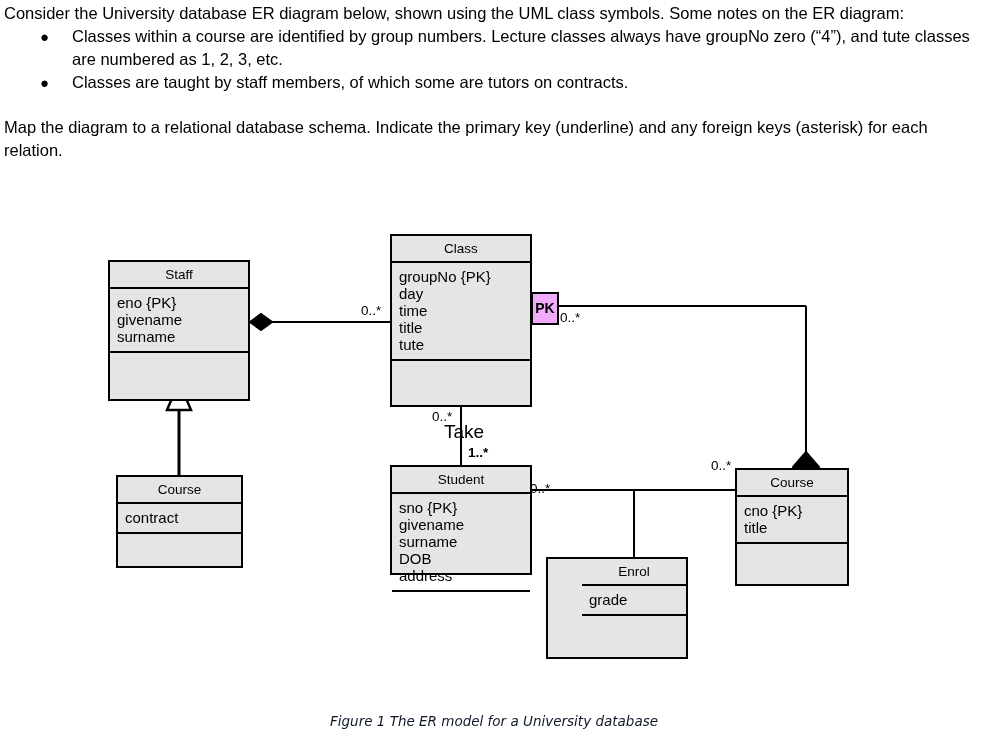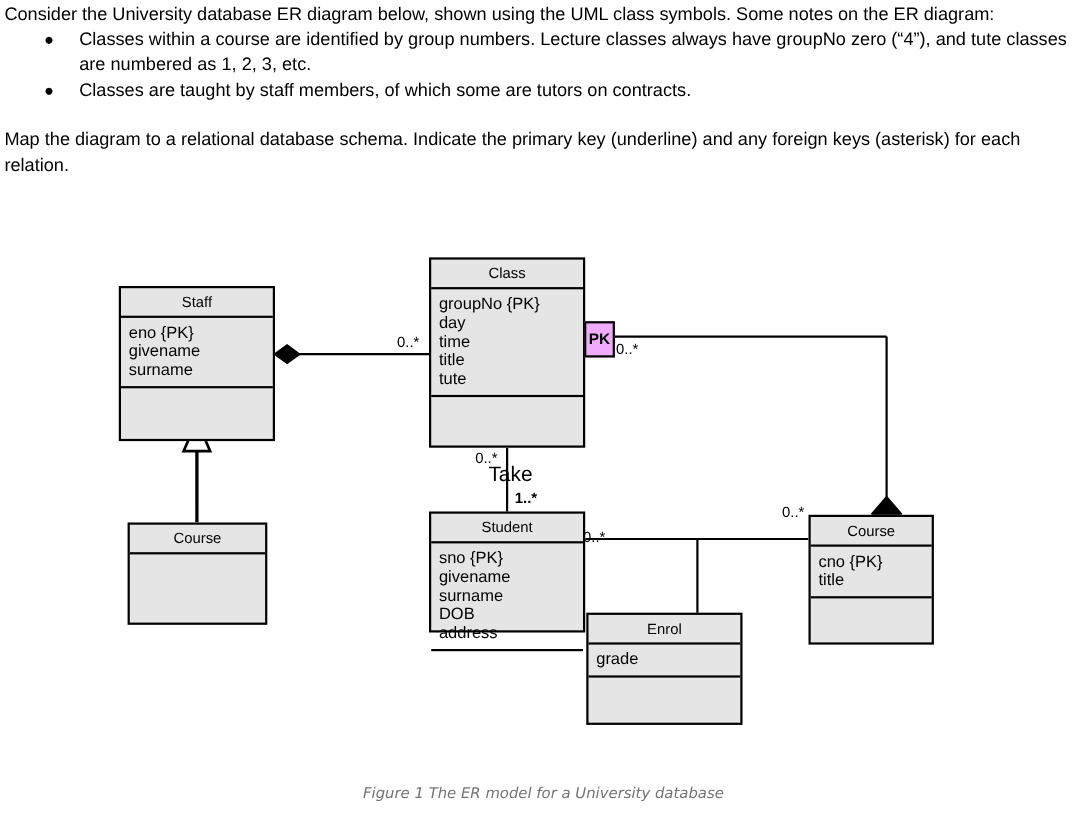--- a/index.html
+++ b/index.html
@@ -131,21 +131,21 @@
 
   
   .caption {
     position: absolute;
     left: 0;
     top: 713px;
     width: 988px;
     text-align: center;
     font-size: 13.5px;
     font-style: italic;
-    color: #737373;
+    color: #0f172a;
     font-family: "DejaVu Sans", sans-serif;
   }
 </style>
 </head>
 <body>
 
 <div class="prose">
   <p class="para">Consider the University database ER diagram below, shown using the UML class symbols. Some notes on the ER diagram:</p>
   <div class="bullets">
     <div class="bullet">
@@ -187,20 +187,23 @@
     <div class="uml-attrs">
       <div>eno {PK}</div>
       <div>givename</div>
       <div>surname</div>
     </div>
     <div class="uml-ops"></div>
   </div>
 
   <div class="uml-box" style="left:116px; top:261px; width:127px; height:93px;">
     <div class="uml-title">Course</div>
+    <div class="uml-attrs">
+      <div>contract</div>
+    </div>
     <div class="uml-ops"></div>
   </div>
 
   <div class="uml-box" style="left:390px; top:20px; width:142px; height:173px;">
     <div class="uml-title">Class</div>
     <div class="uml-attrs">
       <div>groupNo {PK}</div>
       <div>day</div>
       <div>time</div>
       <div>title</div>
@@ -225,21 +228,21 @@
 
   <div class="uml-box" style="left:735px; top:254px; width:114px; height:118px;">
     <div class="uml-title">Course</div>
     <div class="uml-attrs">
       <div>cno {PK}</div>
       <div>title</div>
     </div>
     <div class="uml-ops"></div>
   </div>
 
-  <div class="uml-box" style="left:533px; top:343px; width:142px; height:102px;">
+  <div class="uml-box" style="left:546px; top:343px; width:142px; height:102px;padding-left:34px;">
     <div class="uml-title">Enrol</div>
     <div class="uml-attrs">
       <div>grade</div>
     </div>
     <div class="uml-ops"></div>
   </div>
 
   <div class="edge-label" style="left:361px; top:89px;">0..*</div>
 
   <div class="edge-label" style="left:560px; top:96px;">0..*</div>

